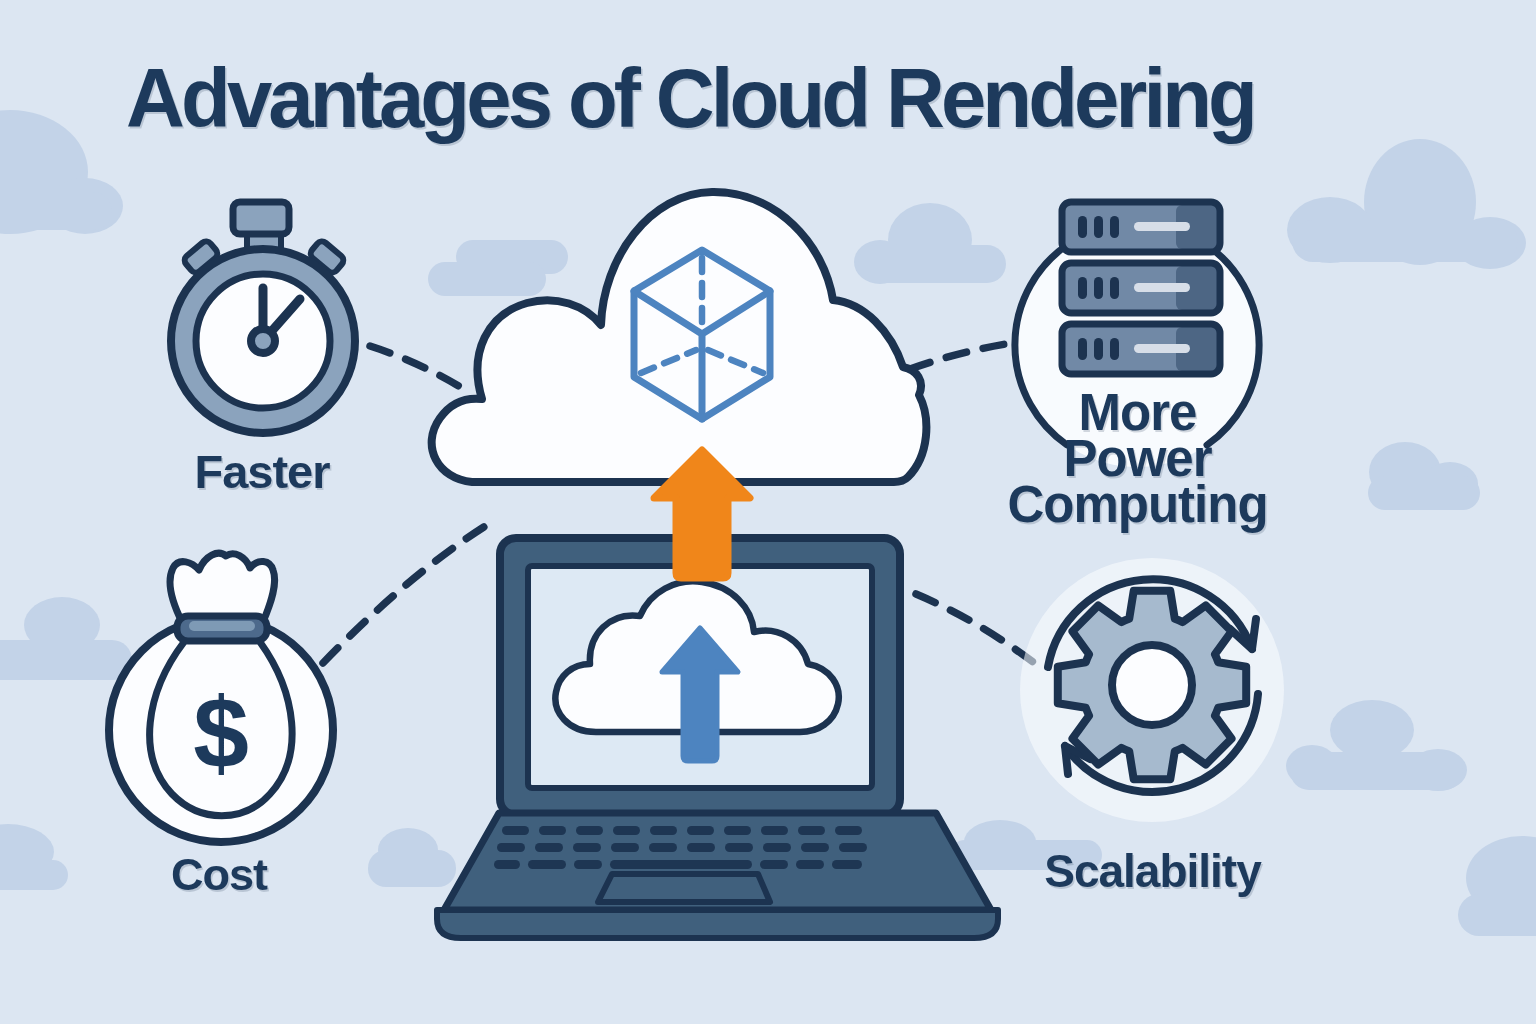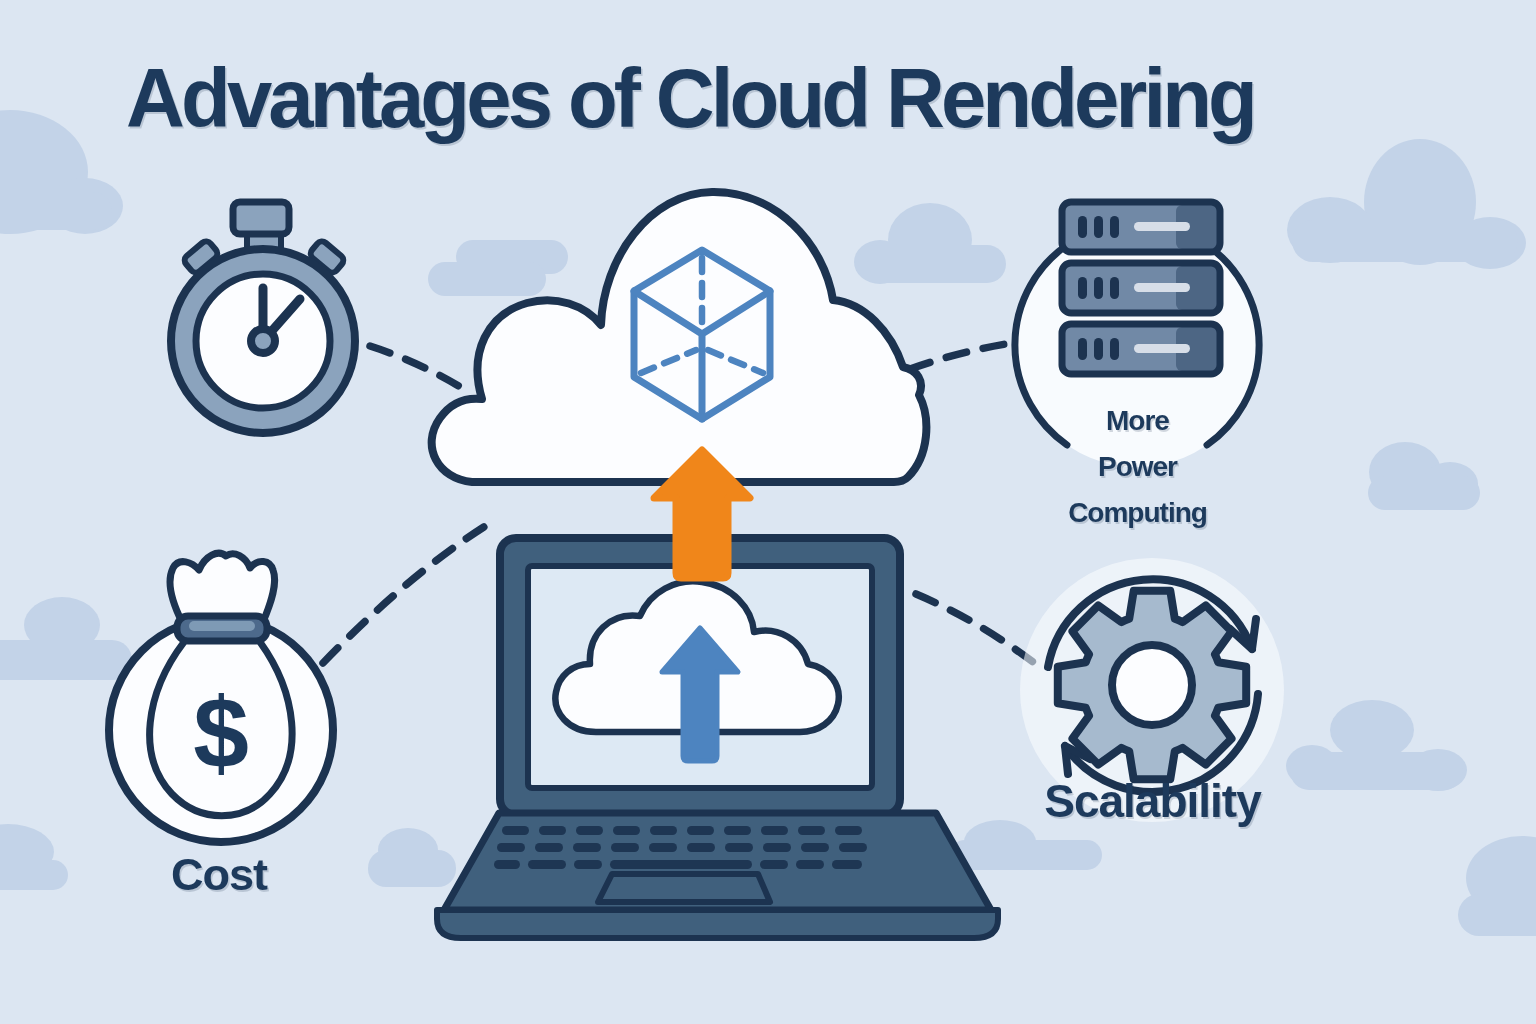--- a/index.html
+++ b/index.html
@@ -13,22 +13,22 @@
     position:absolute; color:var(--navy,#1d3a5c); font-weight:bold;
     text-align:center; text-shadow:1.5px 2px 0 rgba(27,51,80,0.18);
     white-space:nowrap;
   }
   #title{
     left:24px; top:56px; width:1332px; font-size:84px; letter-spacing:-4px;
     transform:scaleX(0.97); transform-origin:center; line-height:1.0;
   }
   #label-faster{left:130px; top:444px; width:264px; font-size:47px; letter-spacing:-1px;}
   #label-cost{left:85px; top:851px; width:268px; font-size:45px; line-height:48px; letter-spacing:-1px;}
-  #label-mcp{left:985px; top:398px; width:305px; font-size:28px; line-height:46px; letter-spacing:-1px;text-align:center;}
-  #label-scal{left:1000px; top:774px; width:305px; font-size:46px; letter-spacing:-1px;}
+  #label-mcp{left:985px; top:390px; width:305px; font-size:51px; line-height:46px; letter-spacing:-1px;text-align:center;}
+  #label-scal{left:1000px; top:844px; width:305px; font-size:46px; letter-spacing:-1px;}
 </style>
 </head>
 <body>
 
 <div id="stage">
 
 <svg width="1536" height="1024" viewBox="0 0 1536 1024">
 
   <g fill="var(--background-cloud)">
     <g>
@@ -239,20 +239,21 @@
       <path d="M 1230 629 L 1252 649 L 1256 619" fill="none"></path>
       <path d="M 1258 694 A 106 106 0 0 1 1065 746"></path>
       <path d="M 1090 759 L 1065 746 L 1068 774" fill="none"></path>
     </g>
     <path id="gear-path" fill="var(--slate-light)" stroke="var(--outline)" stroke-width="8" stroke-linejoin="round" d="M1218.2 662.2 L1246.2 666.7 L1246.2 703.3 L1218.2 707.8 A70 70 0 0 1 1214.9 715.7 L1214.9 715.7 L1231.6 738.7 L1205.7 764.6 L1182.7 747.9 A70 70 0 0 1 1174.8 751.2 L1174.8 751.2 L1170.3 779.2 L1133.7 779.2 L1129.2 751.2 A70 70 0 0 1 1121.3 747.9 L1121.3 747.9 L1098.3 764.6 L1072.4 738.7 L1089.1 715.7 A70 70 0 0 1 1085.8 707.8 L1085.8 707.8 L1057.8 703.3 L1057.8 666.7 L1085.8 662.2 A70 70 0 0 1 1089.1 654.3 L1089.1 654.3 L1072.4 631.3 L1098.3 605.4 L1121.3 622.1 A70 70 0 0 1 1129.2 618.8 L1129.2 618.8 L1133.7 590.8 L1170.3 590.8 L1174.8 618.8 A70 70 0 0 1 1182.7 622.1 L1182.7 622.1 L1205.7 605.4 L1231.6 631.3 L1214.9 654.3 A70 70 0 0 1 1218.2 662.2 Z"></path>
     <circle cx="1152" cy="685" r="40" fill="var(--white)" stroke="var(--outline)" stroke-width="8"></circle>
   </g>
 </svg>
 
 <div id="title" class="label">Advantages of Cloud Rendering</div>
+<div id="label-faster" class="label">Faster</div>
 <div id="label-cost" class="label">
   <div>Cost</div>
 </div>
 <div id="label-mcp" class="label">
   <div>More</div>
   <div>Power</div>
   <div>Computing</div>
 </div>
 <div id="label-scal" class="label">Scalability</div>
 

